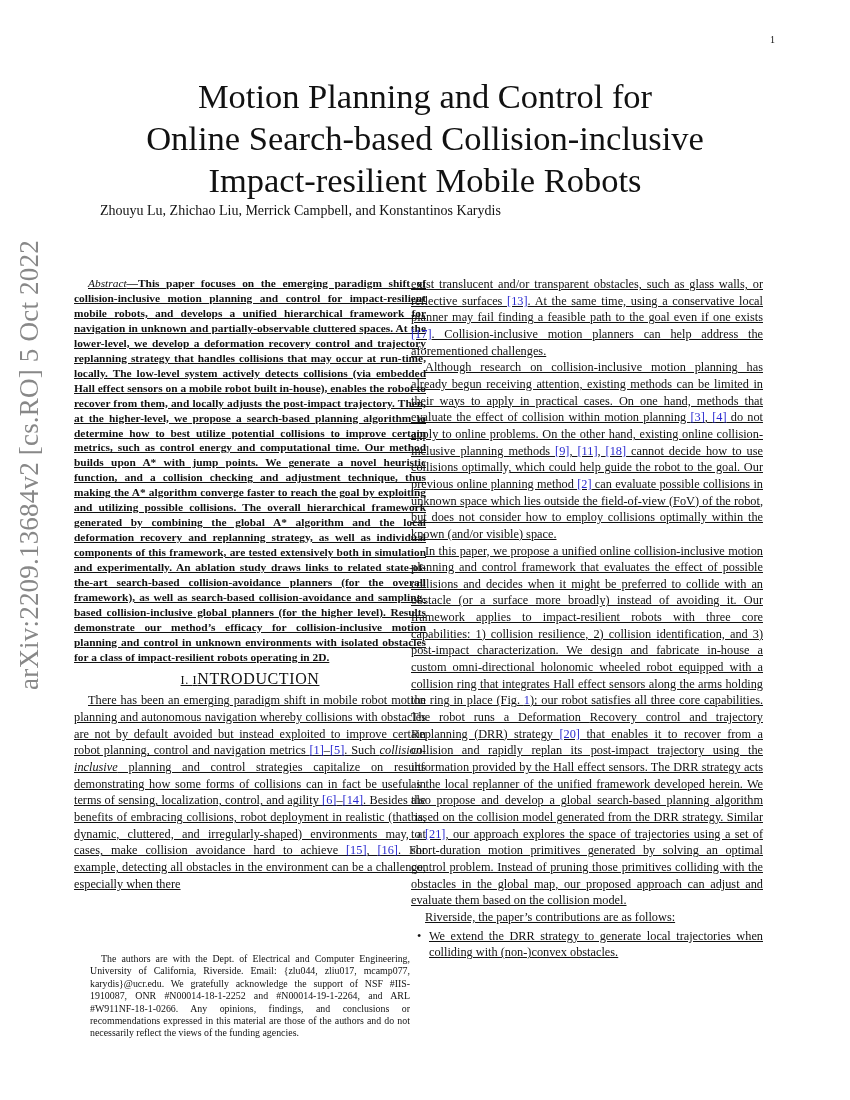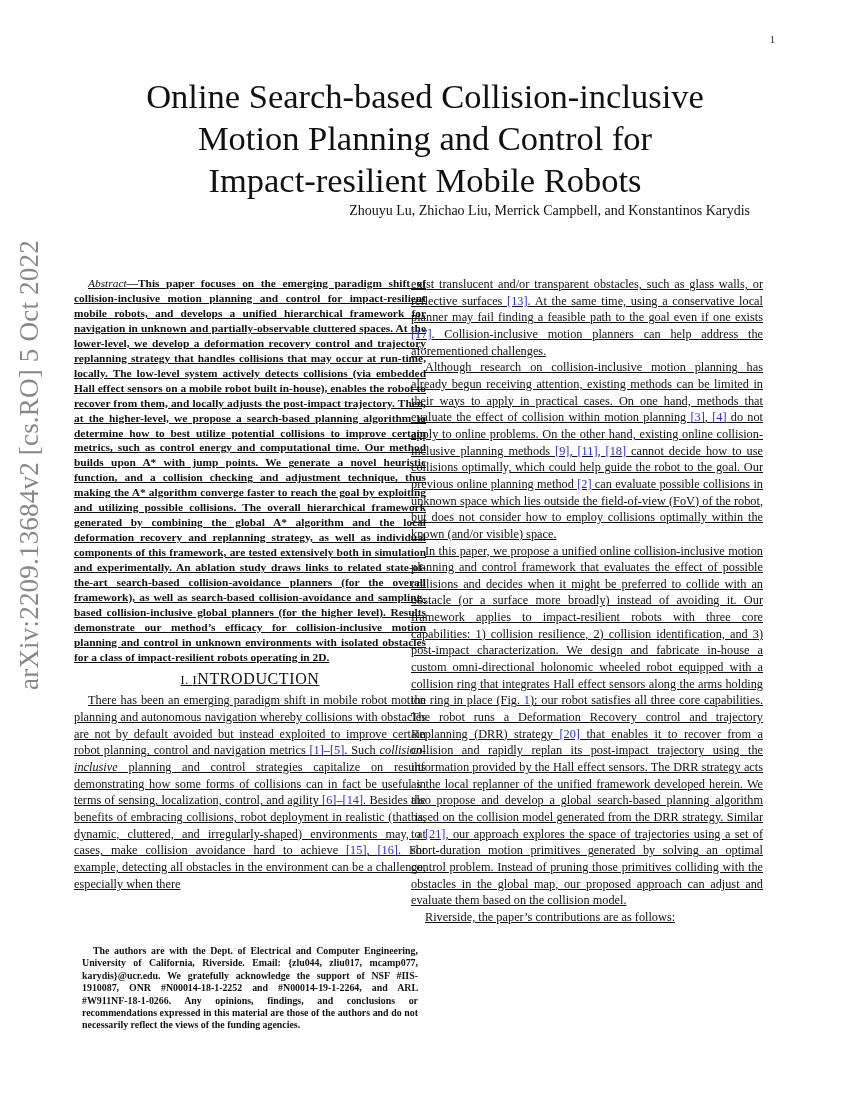--- a/index.html
+++ b/index.html
@@ -4,53 +4,53 @@
 <style>
   html, body { margin:0; padding:0; background:#ffffff; }
   body { width:850px; height:1100px; position:relative; overflow:hidden;
          font-family:"Liberation Serif", "DejaVu Serif", serif; color:#111; }
   .page-num { position:absolute; top:34px; left:770px; font-size:10px; }
   .arxiv-stamp { position:absolute; left:14px; top:690px; transform-origin:left top;
          transform:rotate(-90deg); font-size:27px; color:#888; white-space:nowrap;
          letter-spacing:0.2px; }
   .title { position:absolute; top:75px; left:100px; width:650px; text-align:center;
          font-size:34.5px; line-height:42px; }
-  .authors { position:absolute; top:203px; left:100px; width:650px; text-align:right;
+  .authors { position:absolute; top:203px; left:100px; width:650px; text-align:left;
          font-size:14px; }
   .col { position:absolute; top:276px; width:352px; font-size:12.3px; line-height:16.65px;
          text-align:justify; hyphens:auto;text-decoration:underline; }
   .col-left { left:74px; }
   .col-right { left:411px; }
   .col p { margin:0; text-indent:14px; }
   .col p.noindent { text-indent:0; }
   .abstract { font-weight:bold; font-size:11.4px; line-height:14.95px; }
   .abstract .lead { font-style:italic; font-weight:normal; }
   .section-heading { text-align:center; font-size:12.3px; margin:6px 0 4px 0;
          letter-spacing:0.6px; }
   .section-heading .sc { font-size:16px; }
   .cite { color:#2a2ad0; }
   em { font-style:italic; }
   .footnote { position:absolute; top:937px; left:74px; width:352px; font-size:9.9px;
          line-height:12.4px; text-align:justify; }
-  .footnote p { margin:8px; text-indent:11px;font-weight:bold; }
+  .footnote p { margin:16px; text-indent:11px; }
   .bullet-list { margin:2px 0 0 0; padding:0 0 0 18px; list-style:none; }
   .bullet-list li { position:relative; text-align:justify; }
   .bullet-list li::before { content:"•"; position:absolute; left:-12px; }
   u { text-decoration:underline; }
 </style>
 </head>
 <body>
 
 <div class="page-num">1</div>
 
 <div class="arxiv-stamp">arXiv:2209.13684v2  [cs.RO]  5 Oct 2022</div>
 
 <div class="title">
+  <div>Motion Planning and Control for</div>
   <div>Online Search-based Collision-inclusive</div>
-  <div>Motion Planning and Control for</div>
   <div>Impact-resilient Mobile Robots</div>
 </div>
 
 <div class="authors">Zhouyu Lu, Zhichao Liu, Merrick Campbell, and Konstantinos Karydis</div>
 
 <div class="col col-left">
   <p class="abstract"><span class="lead">Abstract</span><span>—This paper focuses on the emerging paradigm shift of collision-inclusive motion planning and control for impact-resilient mobile robots, and develops a unified hierarchical framework for navigation in unknown and partially-observable cluttered spaces. At the lower-level, we develop a deformation recovery control and trajectory replanning strategy that handles collisions that may occur at run-time, locally. The low-level system actively detects collisions (via embedded Hall effect sensors on a mobile robot built in-house), enables the robot to recover from them, and locally adjusts the post-impact trajectory. Then, at the higher-level, we propose a search-based planning algorithm to determine how to best utilize potential collisions to improve certain metrics, such as control energy and computational time. Our method builds upon A* with jump points. We generate a novel heuristic function, and a collision checking and adjustment technique, thus making the A* algorithm converge faster to reach the goal by exploiting and utilizing possible collisions. The overall hierarchical framework generated by combining the global A* algorithm and the local deformation recovery and replanning strategy, as well as individual components of this framework, are tested extensively both in simulation and experimentally. An ablation study draws links to related state-of-the-art search-based collision-avoidance planners (for the overall framework), as well as search-based collision-avoidance and sampling-based collision-inclusive global planners (for the higher level). Results demonstrate our method’s efficacy for collision-inclusive motion planning and control in unknown environments with isolated obstacles for a class of impact-resilient robots operating in 2D.</span></p>
 
   <div class="section-heading"><span>I. </span><span>I</span><span class="sc">NTRODUCTION</span></div>
 
@@ -63,13 +63,16 @@
 
 <div class="col col-right">
   <p class="noindent"><span>exist translucent and/or transparent obstacles, such as glass walls, or reflective surfaces </span><a class="cite">[13]</a><span>. At the same time, using a conservative local planner may fail finding a feasible path to the goal even if one exists </span><a class="cite">[17]</a><span>. Collision-inclusive motion planners can help address the aforementioned challenges.</span></p>
 
   <p><span>Although research on collision-inclusive motion planning has already begun receiving attention, existing methods can be limited in their ways to apply in practical cases. On one hand, methods that evaluate the effect of collision within motion planning </span><a class="cite">[3]</a><span>, </span><a class="cite">[4]</a><span> do not apply to online problems. On the other hand, existing online collision-inclusive planning methods </span><a class="cite">[9]</a><span>, </span><a class="cite">[11]</a><span>, </span><a class="cite">[18]</a><span> cannot decide how to use collisions optimally, which could help guide the robot to the goal. Our previous online planning method </span><a class="cite">[2]</a><span> can evaluate possible collisions in unknown space which lies outside the field-of-view (FoV) of the robot, but does not consider how to employ collisions optimally within the known (and/or visible) space.</span></p>
 
   <p><span>In this paper, we propose a unified online collision-inclusive motion planning and control framework that evaluates the effect of possible collisions and decides when it might be preferred to collide with an obstacle (or a surface more broadly) instead of avoiding it. Our framework applies to impact-resilient robots with three core capabilities: 1) collision resilience, 2) collision identification, and 3) post-impact characterization. We design and fabricate in-house a custom omni-directional holonomic wheeled robot equipped with a collision ring that integrates Hall effect sensors along the arms holding the ring in place (Fig. </span><a class="cite">1</a><span>); our robot satisfies all three core capabilities. The robot runs a </span><u>D</u><span>eformation </span><u>R</u><span>ecovery control and trajectory </span><u>R</u><span>eplanning (DRR) strategy </span><a class="cite">[20]</a><span> that enables it to recover from a collision and rapidly replan its post-impact trajectory using the information provided by the Hall effect sensors. The DRR strategy acts as the local replanner of the unified framework developed herein. We also propose and develop a global search-based planning algorithm based on the collision model generated from the DRR strategy. Similar to </span><a class="cite">[21]</a><span>, our approach explores the space of trajectories using a set of short-duration motion primitives generated by solving an optimal control problem. Instead of pruning those primitives colliding with the obstacles in the global map, our proposed approach can adjust and evaluate them based on the collision model.</span></p>
 
   <p>Riverside, the paper’s contributions are as follows:</p>
 
+  <ul class="bullet-list">
+    <li>We extend the DRR strategy to generate local trajectories when colliding with (non-)convex obstacles.</li>
+  </ul>
 </div>
 
 </body></html>

